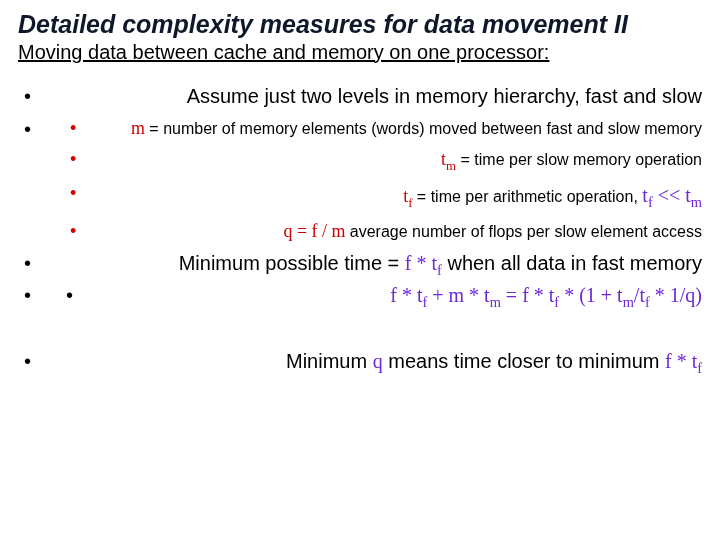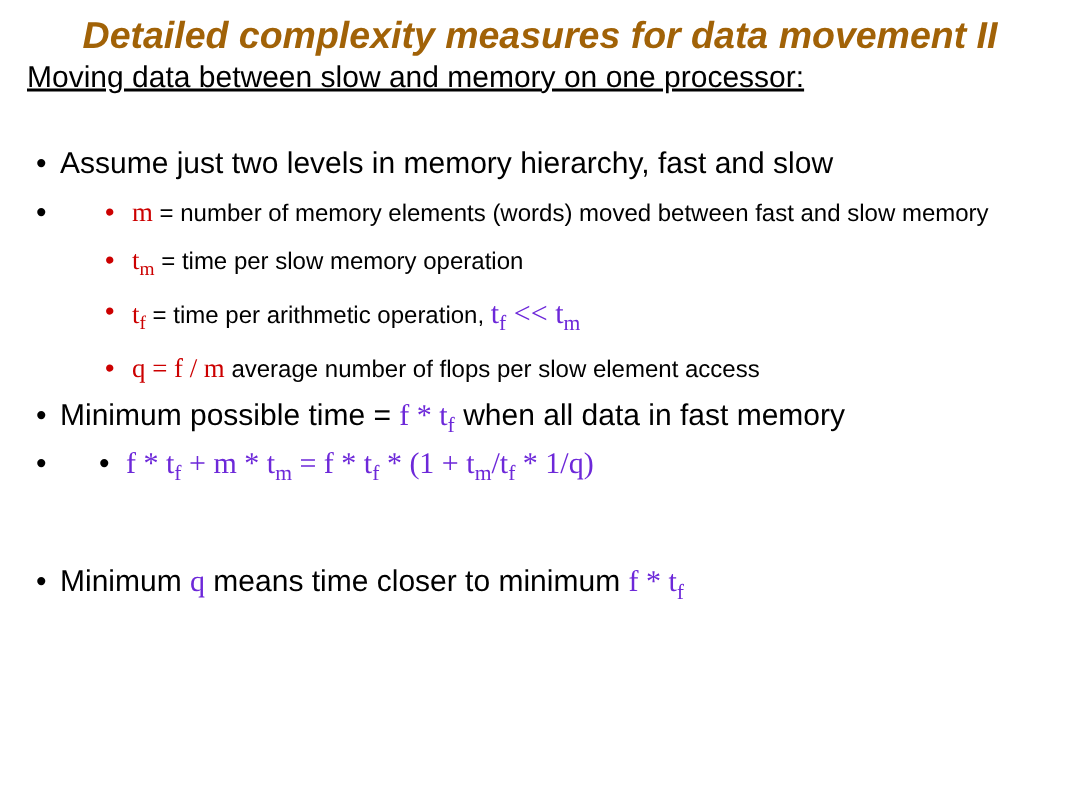--- a/index.html
+++ b/index.html
@@ -6,38 +6,38 @@
   body {
     width: 720px;
     height: 540px;
     background: #ffffff;
     font-family: Arial, Helvetica, sans-serif;
     padding: 10px 18px;
     color: #000;
     overflow: hidden;
   }
   .title {
-    color: #a16207;
+    color: #0f172a;
     font-size: 25px;
     font-weight: bold;
     font-style: italic;
     line-height: 1.15;
-    text-align: center;
   }
   .subtitle {
     color: #000;
     font-size: 20px;
     text-decoration: underline;
     margin-top: 2px;
   }
   ul.lvl1 {
     list-style: none;
-    margin-top: 33px;
+    margin-top: 20px;
     font-size: 20px;
     line-height: 1.25;
+    text-align: right;
   }
   ul.lvl1 > li {
     position: relative;
     padding-left: 22px;
     margin-bottom: 2px;
   }
   ul.lvl1 > li::before {
     content: "•";
     position: absolute;
     left: 6px;
@@ -83,21 +83,21 @@
   }
   .m { color: #cc0000; font-family: "Times New Roman", Times, serif; font-size: 1.12em; }
   .m20 { color: #6d28d9; font-family: "Times New Roman", Times, serif; font-size: 20px; }
   sub { font-size: 0.72em; vertical-align: sub; }
   .gap { height: 14px; }
 </style>
 </head>
 <body>
 
 <div class="title">Detailed complexity measures for data movement II</div>
-<div class="subtitle">Moving data between slow and memory on one processor:</div>
+<div class="subtitle">Moving data between cache and memory on one processor:</div>
 
 <ul class="lvl1">
   <li>Assume just two levels in memory hierarchy, fast and slow</li>
   <li>
     <ul class="lvl2">
       <li>
         <span class="m">m</span><span> = number of memory elements (words) moved between fast and slow memory</span>
       </li>
       <li>
         <span class="m"><span>t</span><sub>m</sub></span><span> = time per slow memory operation</span>

